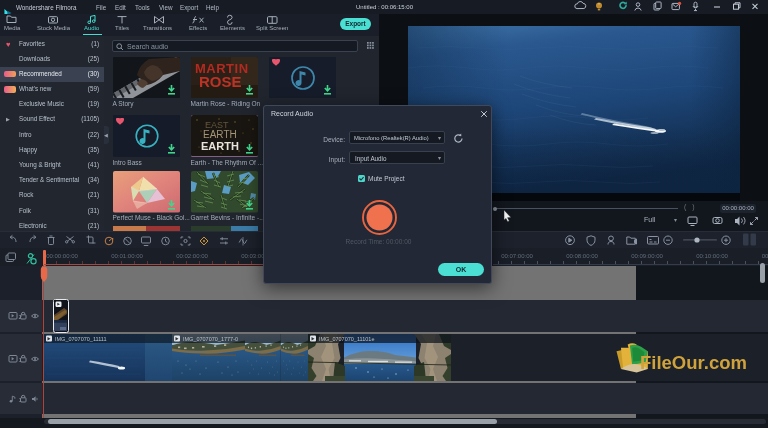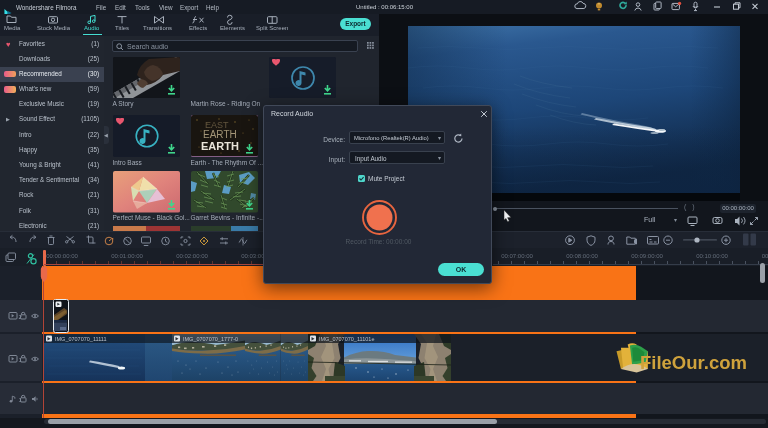--- a/index.html
+++ b/index.html
@@ -298,20 +298,33 @@
         <path d="M67.5 0 L36 2 Q26 8 24 18 l10 10 Q44 26 50 18 L67.5 14 Z" fill="#3d2c22"></path>
         <path d="M40 8 q8 2 10 9 q-4 6 -11 7 q-7-3 -8-9 q3-6 9-7z" fill="#5d4434"></path>
         <path d="M28 22 q6 1 7 5 l-5 4 q-5-1.5-6-5z" fill="#6d5240"></path>
         <rect width="67.5" height="41.5" fill="#0c0f15" opacity="0.3"></rect>
       </svg>
       <svg class="dl" viewBox="0 0 9 10">
           <path d="M4.5 0 v5.2 M1.8 3 l2.7 2.8 2.7-2.8" stroke="#3fd68c" stroke-width="1.6" fill="none"></path>
           <rect x="1" y="8" width="7" height="1.6" fill="#3fd68c"></rect>
         </svg>
     </div>
+    <div class="abs" id="th2" style="left:86.5px;top:20.5px;width:67.5px;height:41.5px;border-radius:2px;overflow:hidden;background:#241a14;">
+      <svg width="67.5" height="41.5" viewBox="0 0 67.5 41.5">
+        <rect width="67.5" height="41.5" fill="#2a2017"></rect>
+        <rect x="40" width="27" height="41.5" fill="#33261a"></rect>
+        <rect x="0" y="28" width="67.5" height="13.5" fill="#241b13"></rect>
+        <text x="4" y="16" font-family="Liberation Sans" font-size="13" font-weight="bold" fill="#b32a20" letter-spacing="0.5">MARTIN</text>
+        <text x="8" y="30" font-family="Liberation Sans" font-size="15" font-weight="bold" fill="#bd3225">ROSE</text>
+      </svg>
+      <svg class="dl" viewBox="0 0 9 10">
+          <path d="M4.5 0 v5.2 M1.8 3 l2.7 2.8 2.7-2.8" stroke="#3fd68c" stroke-width="1.6" fill="none"></path>
+          <rect x="1" y="8" width="7" height="1.6" fill="#3fd68c"></rect>
+        </svg>
+    </div>
     <div class="abs" id="th3" style="left:164.5px;top:20.5px;width:67.5px;height:41.5px;border-radius:2px;overflow:hidden;background:#171d2b;">
       <svg width="67.5" height="41.5" viewBox="0 0 67.5 41.5">
         <rect width="67.5" height="41.5" fill="#161c29"></rect>
         <circle cx="34" cy="21" r="11" fill="none" stroke="#3e87ac" stroke-width="1.7"></circle>
         <path d="M32.5 26 a3 3 0 1 1 -2-2.8 V14 l6 1.5 v3 l-4-1 z" fill="#3e87ac"></path>
       </svg>
       <svg class="heart" viewBox="0 0 9 8">
           <path d="M4.5 7.6 C1.6 5.4 0 3.8 0 2.2 A2.1 2.1 0 0 1 4.5 1.2 A2.1 2.1 0 0 1 9 2.2 C9 3.8 7.4 5.4 4.5 7.6 Z" fill="#e8566e"></path>
         </svg>
       <svg class="dl" viewBox="0 0 9 10">
@@ -539,21 +552,21 @@
         <circle cx="28.5" cy="9.2" r="2.6"></circle>
         <path d="M22 11.5 l7-9" stroke-width="1"></path>
       </g>
     </svg>
     <div class="abs" style="left:42.5px;top:2px;width:3px;height:16px;background:#e8694a;border-radius:1px;"></div>
 
     <div class="abs" style="left:44px;top:16px;width:219px;height:1.2px;background:#a8473d;"></div>
     <div class="abs" style="left:493px;top:16.2px;width:275px;height:0.8px;background:#343c49;"></div>
   </div>
 
-  <div class="abs" id="timeline" style="left:0;top:266px;width:636px;height:152px;background:#f97316;">
+  <div class="abs" id="timeline" style="left:0;top:266px;width:636px;height:152px;background:#737373;">
 
     <div class="abs" style="left:0;top:0;width:42px;height:152px;background:#1b202a;"></div>
 
     <div class="abs" style="left:0;top:34px;width:42px;height:32px;background:#272c37;"></div>
     <div class="abs" style="left:42px;top:34px;width:726px;height:32px;background:#232832;"></div>
 
     <div class="abs" style="left:0;top:68px;width:42px;height:47px;background:#272c37;"></div>
     <div class="abs" style="left:42px;top:68px;width:726px;height:47px;background:#1b2029;"></div>
 
     <div class="abs" style="left:0;top:117px;width:42px;height:31px;background:#272c37;"></div>

